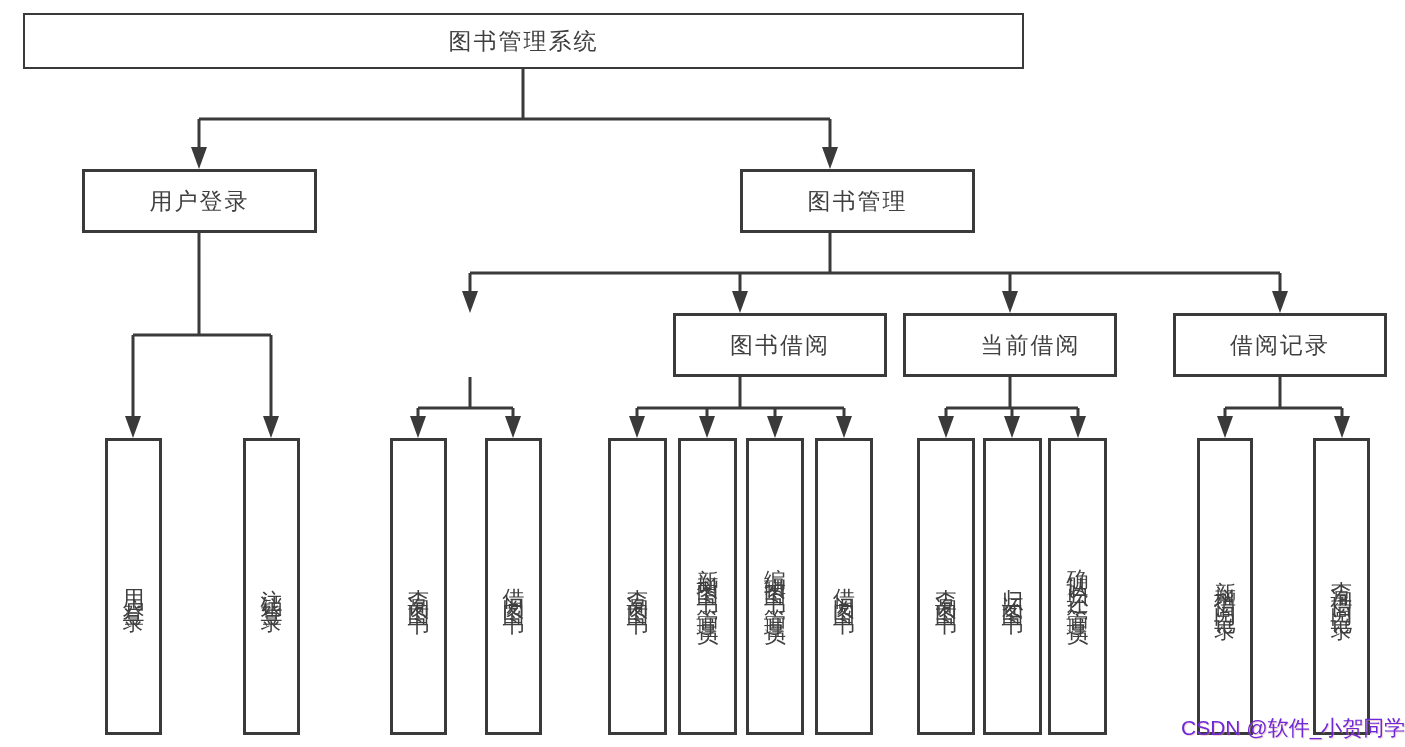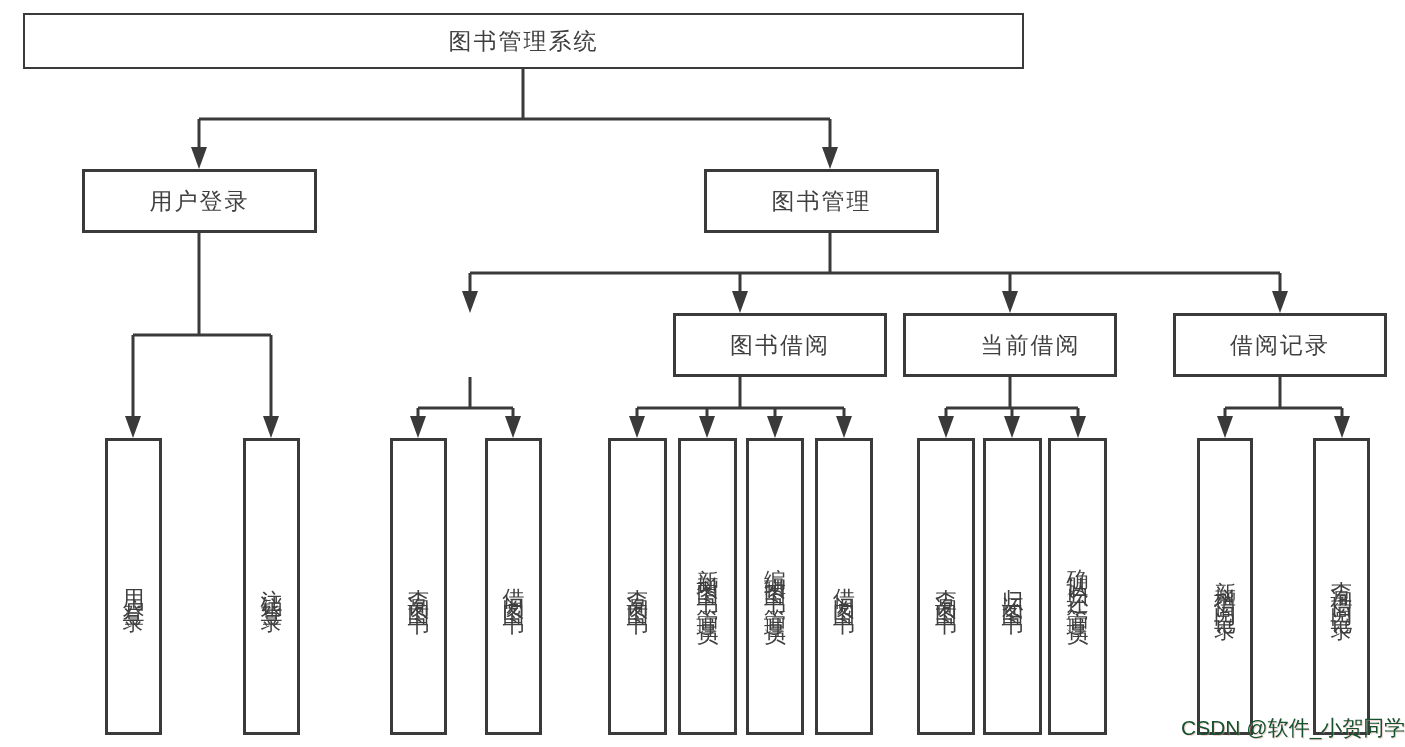--- a/index.html
+++ b/index.html
@@ -42,21 +42,21 @@
     line-height: 1;
     letter-spacing: 8px;
     color: #3f3f3f;
     white-space: nowrap;
   }
   .watermark {
     position: absolute;
     left: 1181px;
     top: 714px;
     font-size: 21px;
-    color: #14532d;
+    color: #6d28d9;
     text-shadow: 1px 1px 0 rgba(231, 158, 158, 0.45);
     white-space: nowrap;
   }
 </style>
 </head>
 <body>
 
 <div class="canvas">
 
   <svg class="connectors" viewBox="0 0 1405 747" xmlns="http://www.w3.org/2000/svg">
@@ -106,21 +106,21 @@
     </g>
   </svg>
 
   <div class="box root" style="left:23px; top:13px; width:1001px; height:56px;">
     <span class="hlabel">图书管理系统</span>
   </div>
 
   <div class="box" style="left:82px; top:169px; width:235px; height:64px;">
     <span class="hlabel">用户登录</span>
   </div>
-  <div class="box" style="left:704px; top:169px; width:235px; height:64px;align-items:center;">
+  <div class="box" style="left:740px; top:169px; width:235px; height:64px;align-items:center;">
     <span class="hlabel">图书管理</span>
   </div>
 
   <div class="box" style="left:633px; top:313px; width:214px; height:64px;margin-left:40px;">
     <span class="hlabel">图书借阅</span>
   </div>
   <div class="box" style="left:903px; top:313px; width:214px; height:64px;padding-left:41px;">
     <span class="hlabel">当前借阅</span>
   </div>
   <div class="box" style="left:1173px; top:313px; width:214px; height:64px;">

